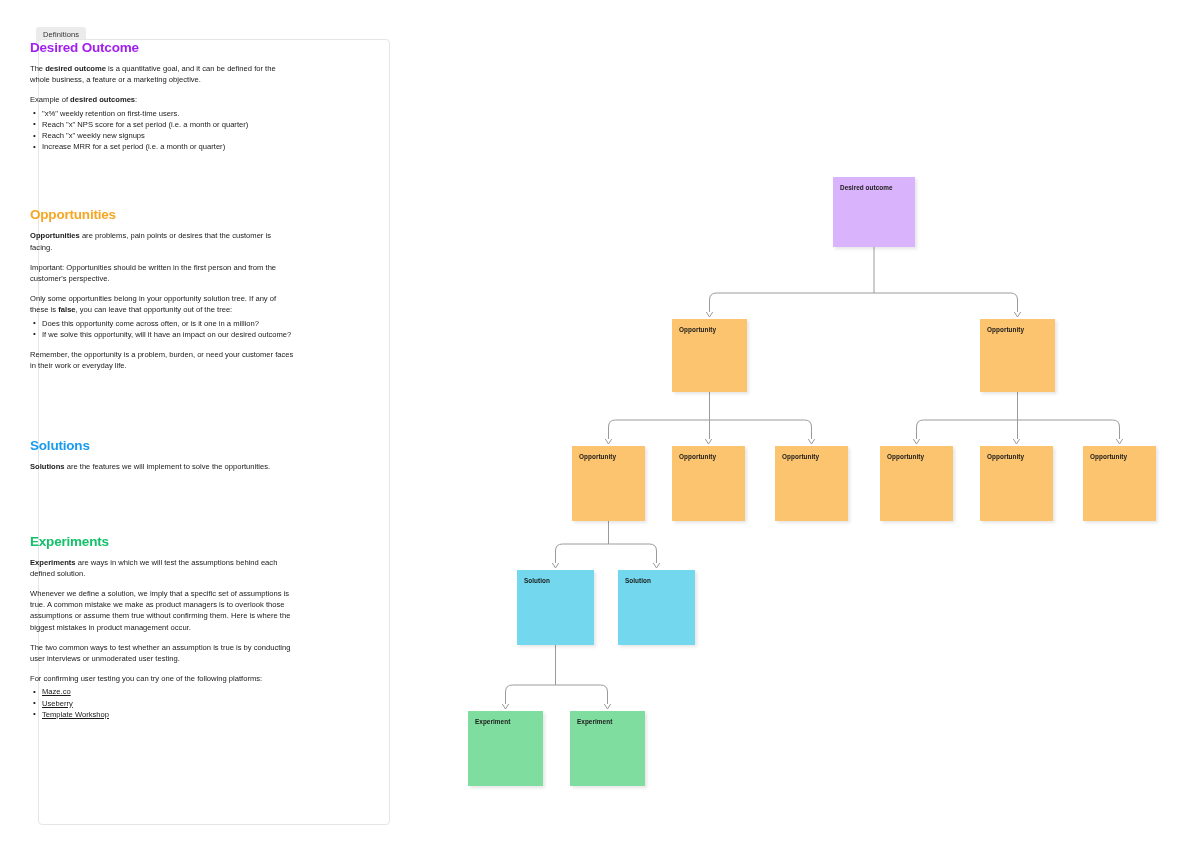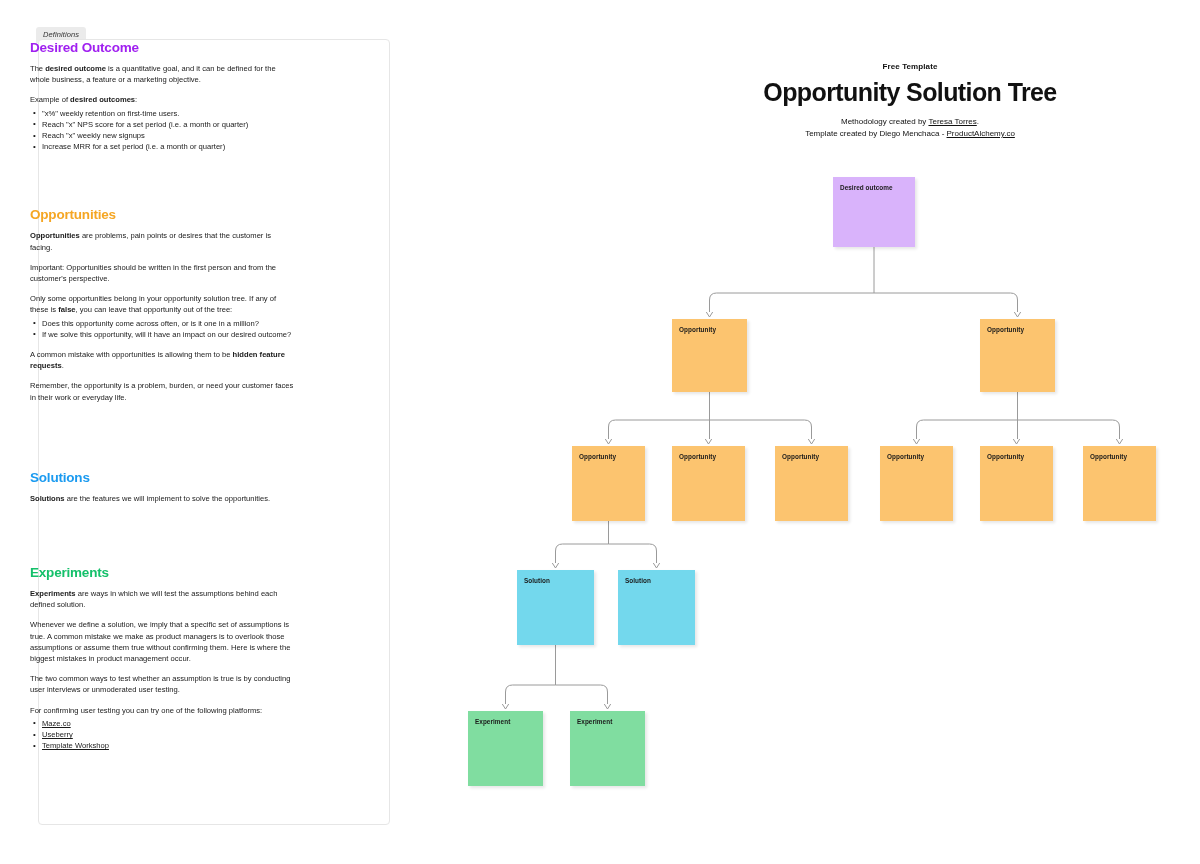--- a/index.html
+++ b/index.html
@@ -13,21 +13,20 @@
 
   
   #definitions-tab {
     position: absolute; left: 36px; top: 27px;
     background: #ebebeb; color: #333;
     font-size: 7.5px; line-height: 1;
     padding: 4px 7px 4px 7px;
     border-radius: 3px 3px 0 0;
     letter-spacing: .1px;
     white-space: nowrap;
-    font-style: italic;
   }
   #definitions-card {
     position: absolute; left: 38px; top: 39px;
     width: 352px; height: 786px;
     background: #ffffff;
     border: 1px solid #e6e6e6;
     border-radius: 4px;
   }
   #definitions-body {
     position: absolute; left: 30px; top: 40px;
@@ -116,21 +115,20 @@
 
     <div class="sec">
       <div class="sec-h h-opportunities">Opportunities</div>
       <p class="p"><b>Opportunities</b> are problems, pain points or desires that the customer is facing.</p>
       <p class="p">Important: Opportunities should be written in the first person and from the customer's perspective.</p>
       <p class="p tight">Only some opportunities belong in your opportunity solution tree. If any of these is <b>false</b>, you can leave that opportunity out of the tree:</p>
       <ul class="bl">
         <li>Does this opportunity come across often, or is it one in a million?</li>
         <li>If we solve this opportunity, will it have an impact on our desired outcome?</li>
       </ul>
-      <p class="p">A common mistake with opportunities is allowing them to be <b>hidden feature requests</b>.</p>
       <p class="p">Remember, the opportunity is a problem, burden, or need your customer faces in their work or everyday life.</p>
     </div>
 
     <div class="gap-b"></div>
 
     <div class="sec">
       <div class="sec-h h-solutions">Solutions</div>
       <p class="p"><b>Solutions</b> are the features we will implement to solve the opportunities.</p>
     </div>
 
@@ -143,30 +141,20 @@
       <p class="p">The two common ways to test whether an assumption is true is by conducting user interviews or unmoderated user testing.</p>
       <p class="p tight">For confirming user testing you can try one of the following platforms:</p>
       <ul class="bl">
         <li><span class="lnk">Maze.co</span></li>
         <li><span class="lnk">Useberry</span></li>
         <li><span class="lnk">Template Workshop</span></li>
       </ul>
     </div>
   </div>
 
-  <div id="header">
-    <div id="free-template">Free Template</div>
-    <div id="main-title">Opportunity Solution Tree</div>
-    <div class="credit">
-      <span>Methodology created by </span><span class="lnk">Teresa Torres</span><span>.</span>
-    </div>
-    <div class="credit">
-      <span>Template created by Diego Menchaca - </span><span class="lnk">ProductAlchemy.co</span>
-    </div>
-  </div>
 
   <svg id="tree-svg">
       <path d="M 874 247 L 874 293" fill="none" stroke="#9a9a9a" stroke-width="1"></path>
       <path d="M 874 293 L 716.5 293 Q 709.5 293 709.5 300 L 709.5 312" fill="none" stroke="#9a9a9a" stroke-width="1"></path>
       <path d="M 706.3 312 L 709.5 317 L 712.7 312" fill="none" stroke="#9a9a9a" stroke-width="1"></path>
       <path d="M 874 293 L 1010.5 293 Q 1017.5 293 1017.5 300 L 1017.5 312" fill="none" stroke="#9a9a9a" stroke-width="1"></path>
       <path d="M 1014.3 312 L 1017.5 317 L 1020.7 312" fill="none" stroke="#9a9a9a" stroke-width="1"></path>
       <path d="M 709.5 392 L 709.5 420" fill="none" stroke="#9a9a9a" stroke-width="1"></path>
       <path d="M 709.5 420 L 615.5 420 Q 608.5 420 608.5 427 L 608.5 439" fill="none" stroke="#9a9a9a" stroke-width="1"></path>
       <path d="M 605.3 439 L 608.5 444 L 611.7 439" fill="none" stroke="#9a9a9a" stroke-width="1"></path>

